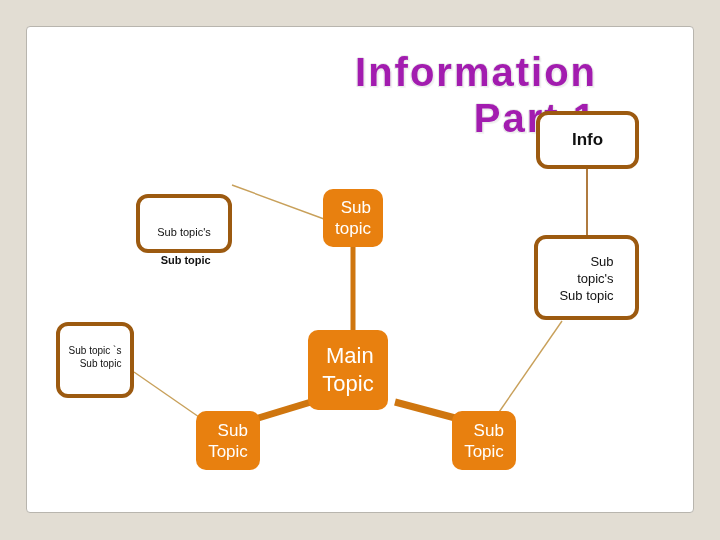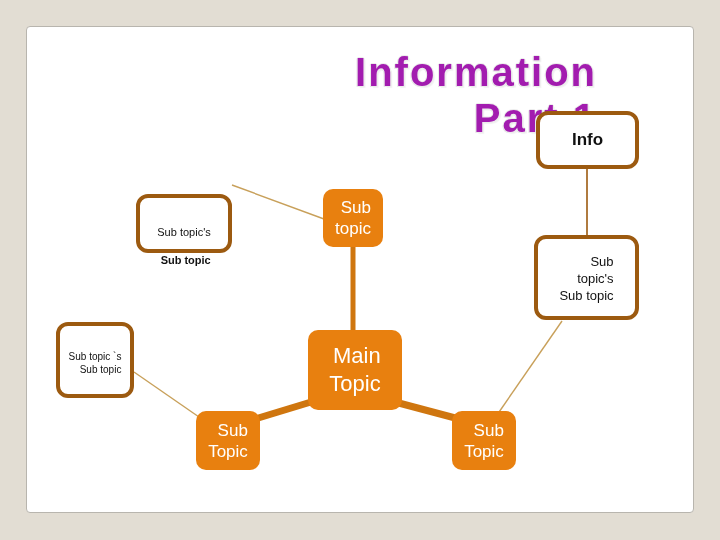--- a/index.html
+++ b/index.html
@@ -101,24 +101,24 @@
   #node-subtopic-mid {
     left: 296px; top: 162px; width: 60px; height: 58px;
     font-size: 17px; line-height: 21px;
   }
   #node-subtopics-right {
     left: 507px; top: 208px; width: 105px; height: 85px;
     font-size: 13px; line-height: 17px; padding-top: 14px;
   }
   #node-subtopics-leftlow {
     left: 29px; top: 295px; width: 78px; height: 76px;
-    font-size: 10px; line-height: 13px; padding-top: 24px;
+    font-size: 10px; line-height: 13px; padding-top: 18px;
   }
   #node-main {
-    left: 281px; top: 303px; width: 94px; height: 80px;
+    left: 281px; top: 303px; width: 80px; height: 80px;
     font-size: 22px; line-height: 28px;
   }
   #node-sub-bl {
     left: 169px; top: 384px; width: 64px; height: 59px;
     font-size: 17px; line-height: 21px;
   }
   #node-sub-br {
     left: 425px; top: 384px; width: 64px; height: 59px;
     font-size: 17px; line-height: 21px;
   }

